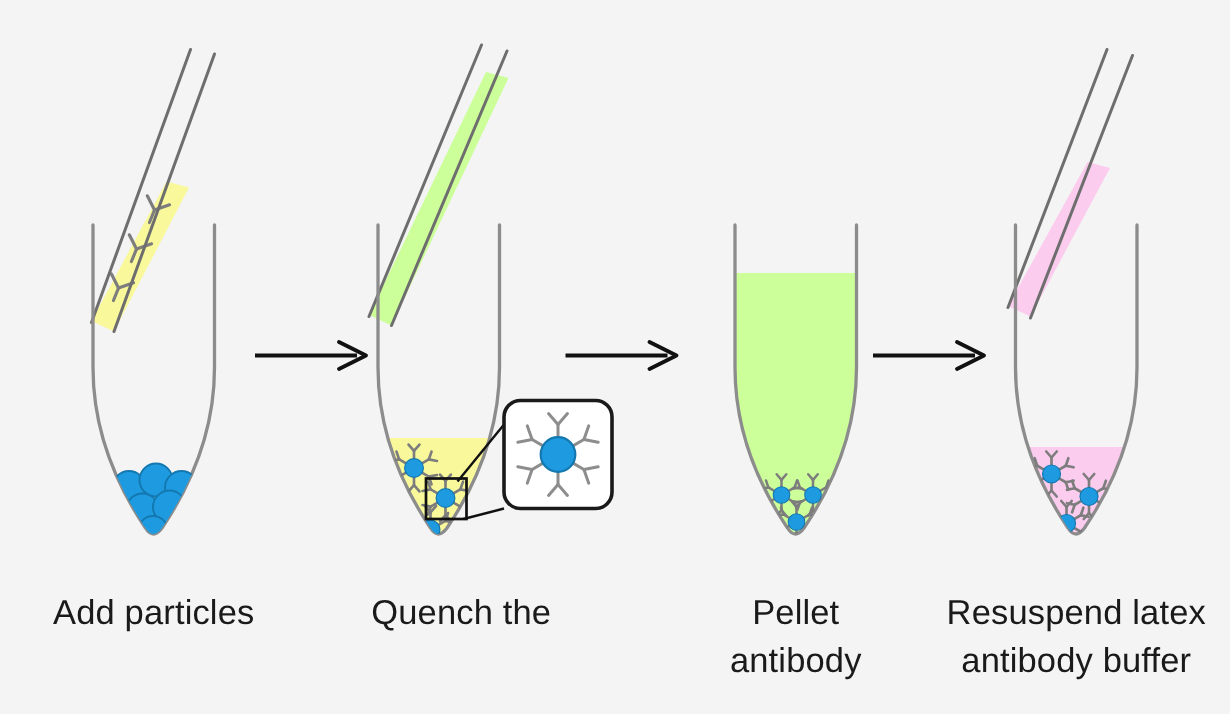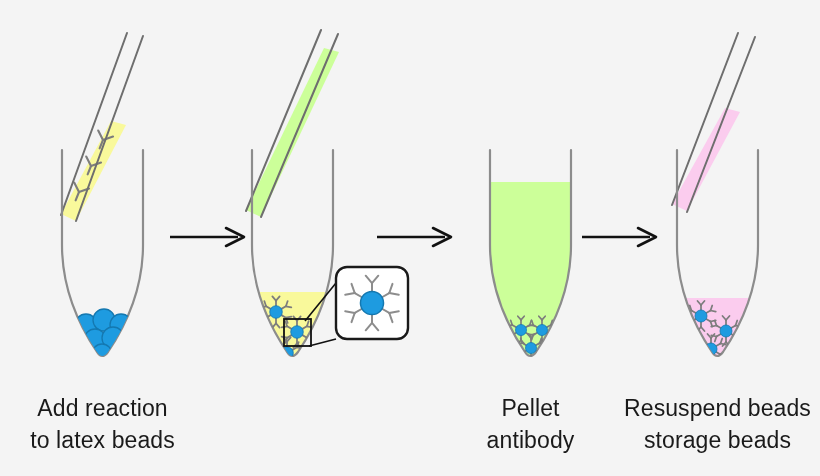--- a/index.html
+++ b/index.html
@@ -112,22 +112,21 @@
         <circle cx="86" cy="325" r="11" fill="#1E9BE0" stroke="#1478B0" stroke-width="1.3"></circle>
         <circle cx="104" cy="320" r="11" fill="#1E9BE0" stroke="#1478B0" stroke-width="1.3"></circle>
         <circle cx="121" cy="325" r="11" fill="#1E9BE0" stroke="#1478B0" stroke-width="1.3"></circle>
         <circle cx="95" cy="340" r="11" fill="#1E9BE0" stroke="#1478B0" stroke-width="1.3"></circle>
         <circle cx="113" cy="338" r="11" fill="#1E9BE0" stroke="#1478B0" stroke-width="1.3"></circle>
         <circle cx="102" cy="354" r="10" fill="#1E9BE0" stroke="#1478B0" stroke-width="1.3"></circle>
       </g>
     </svg>
 
     <div class="caption">
-      <span class="caption-line">Add reaction</span>
-      <span class="caption-line">to latex beads</span>
+      <span class="caption-line">Add particles</span>
     </div>
   </div>
 
   <svg class="arrow-svg" id="arrow-1" viewBox="0 0 82 30">
     <path d="M 2 15 L 70 15" stroke="#111111" stroke-width="2.6" fill="none"></path>
     <path d="M 58 6 L 76 15 L 58 24" stroke="#111111" stroke-width="2.6" fill="none" stroke-linecap="round" stroke-linejoin="round"></path>
   </svg>
 
   <div class="panel" id="panel-2">
     <svg class="diagram-svg" viewBox="0 0 205 392">
@@ -303,20 +302,21 @@
                 <path d="M 0 -19 L -6 -26"></path>
                 <path d="M 0 -19 L 6 -26"></path>
               </g>
           </g>
           <circle cx="0" cy="0" r="11" fill="#1E9BE0" stroke="#1478B0" stroke-width="1.4"></circle>
         </g>
       </g>
     </svg>
 
     <div class="caption">
+      <span class="caption-line">Quench the</span>
     </div>
   </div>
 
   <svg class="arrow-svg" id="arrow-2" viewBox="0 0 82 30">
     <path d="M 2 15 L 70 15" stroke="#111111" stroke-width="2.6" fill="none"></path>
     <path d="M 58 6 L 76 15 L 58 24" stroke="#111111" stroke-width="2.6" fill="none" stroke-linecap="round" stroke-linejoin="round"></path>
   </svg>
 
   <div class="panel" id="panel-3">
     <svg class="diagram-svg" viewBox="0 0 205 392">
@@ -582,18 +582,18 @@
                 <path d="M 0 -22 L -7 -30"></path>
                 <path d="M 0 -22 L 7 -30"></path>
               </g>
           </g>
           <circle cx="0" cy="0" r="12" fill="#1E9BE0" stroke="#1478B0" stroke-width="1.6"></circle>
         </g>
       </g>
     </svg>
 
     <div class="caption">
-      <span class="caption-line">Resuspend beads</span>
-      <span class="caption-line">storage beads</span>
+      <span class="caption-line">Resuspend latex</span>
+      <span class="caption-line">antibody buffer</span>
     </div>
   </div>
 
 </div>
 
 </body></html>

